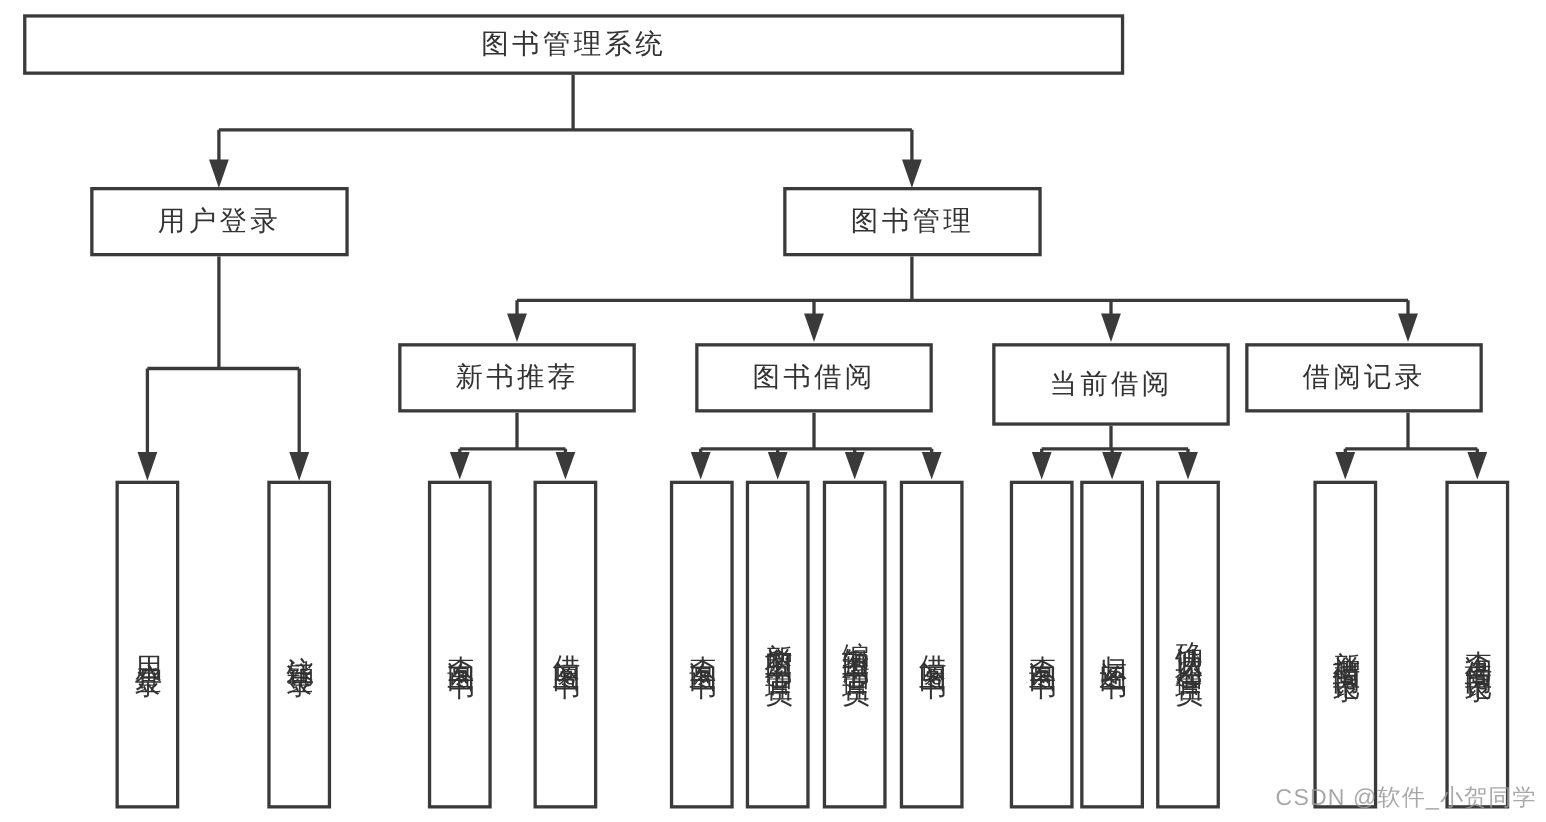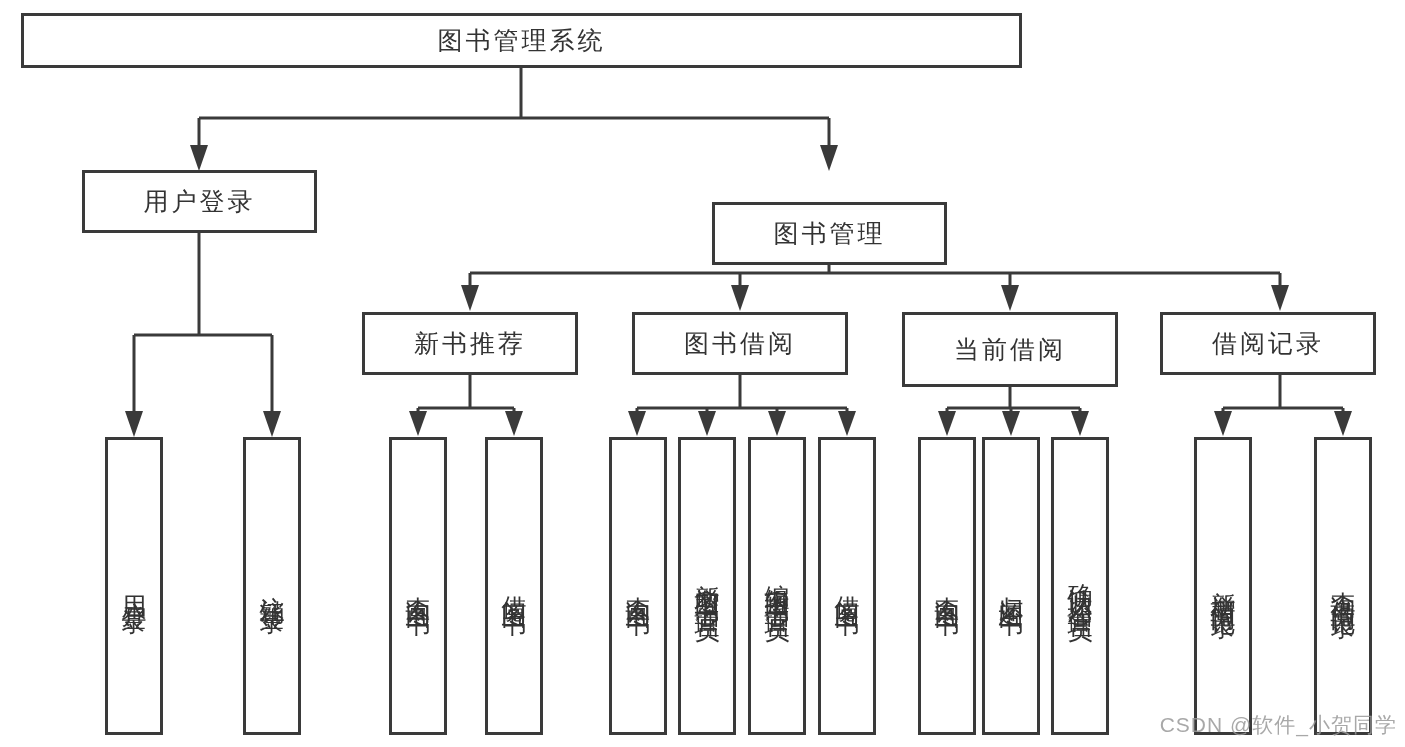--- a/index.html
+++ b/index.html
@@ -115,26 +115,26 @@
     <g>
       <path d="M1280 375 V408 M1223 408 H1343 M1223 408 V412 M1343 408 V412"></path>
       <polygon points="1214,411 1232,411 1223,436"></polygon>
       <polygon points="1334,411 1352,411 1343,436"></polygon>
     </g>
   </svg>
 
   <div class="node" style="left:21px;top:13px;width:1001px;height:55px;">图书管理系统</div>
 
   <div class="node" style="left:82px;top:170px;width:235px;height:63px;">用户登录</div>
-  <div class="node" style="left:712px;top:170px;width:235px;height:63px;margin-top:32px;">图书管理</div>
+  <div class="node" style="left:712px;top:170px;width:235px;height:63px;">图书管理</div>
 
   <div class="node" style="left:632px;top:312px;width:216px;height:63px;">图书借阅</div>
   <div class="node" style="left:362px;top:312px;width:216px;height:63px;">新书推荐</div>
   <div class="node" style="left:902px;top:312px;width:216px;height:75px;">当前借阅</div>
-  <div class="node" style="left:1160px;top:312px;width:216px;height:63px;">借阅记录</div>
+  <div class="node" style="left:1132px;top:312px;width:216px;height:63px;">借阅记录</div>
 
   <div class="node vert" style="left:105px;top:437px;width:58px;height:298px;">用户登录</div>
   <div class="node vert" style="left:243px;top:437px;width:58px;height:298px;">注销登录</div>
 
   <div class="node vert" style="left:389px;top:437px;width:58px;height:298px;">查询图书</div>
   <div class="node vert" style="left:485px;top:437px;width:58px;height:298px;">借阅图书</div>
 
   <div class="node vert" style="left:609px;top:437px;width:58px;height:298px;">查询图书</div>
   <div class="node vert" style="left:678px;top:437px;width:58px;height:298px;">新增图书（管理员）</div>
   <div class="node vert" style="left:748px;top:437px;width:58px;height:298px;">编辑图书（管理员）</div>

